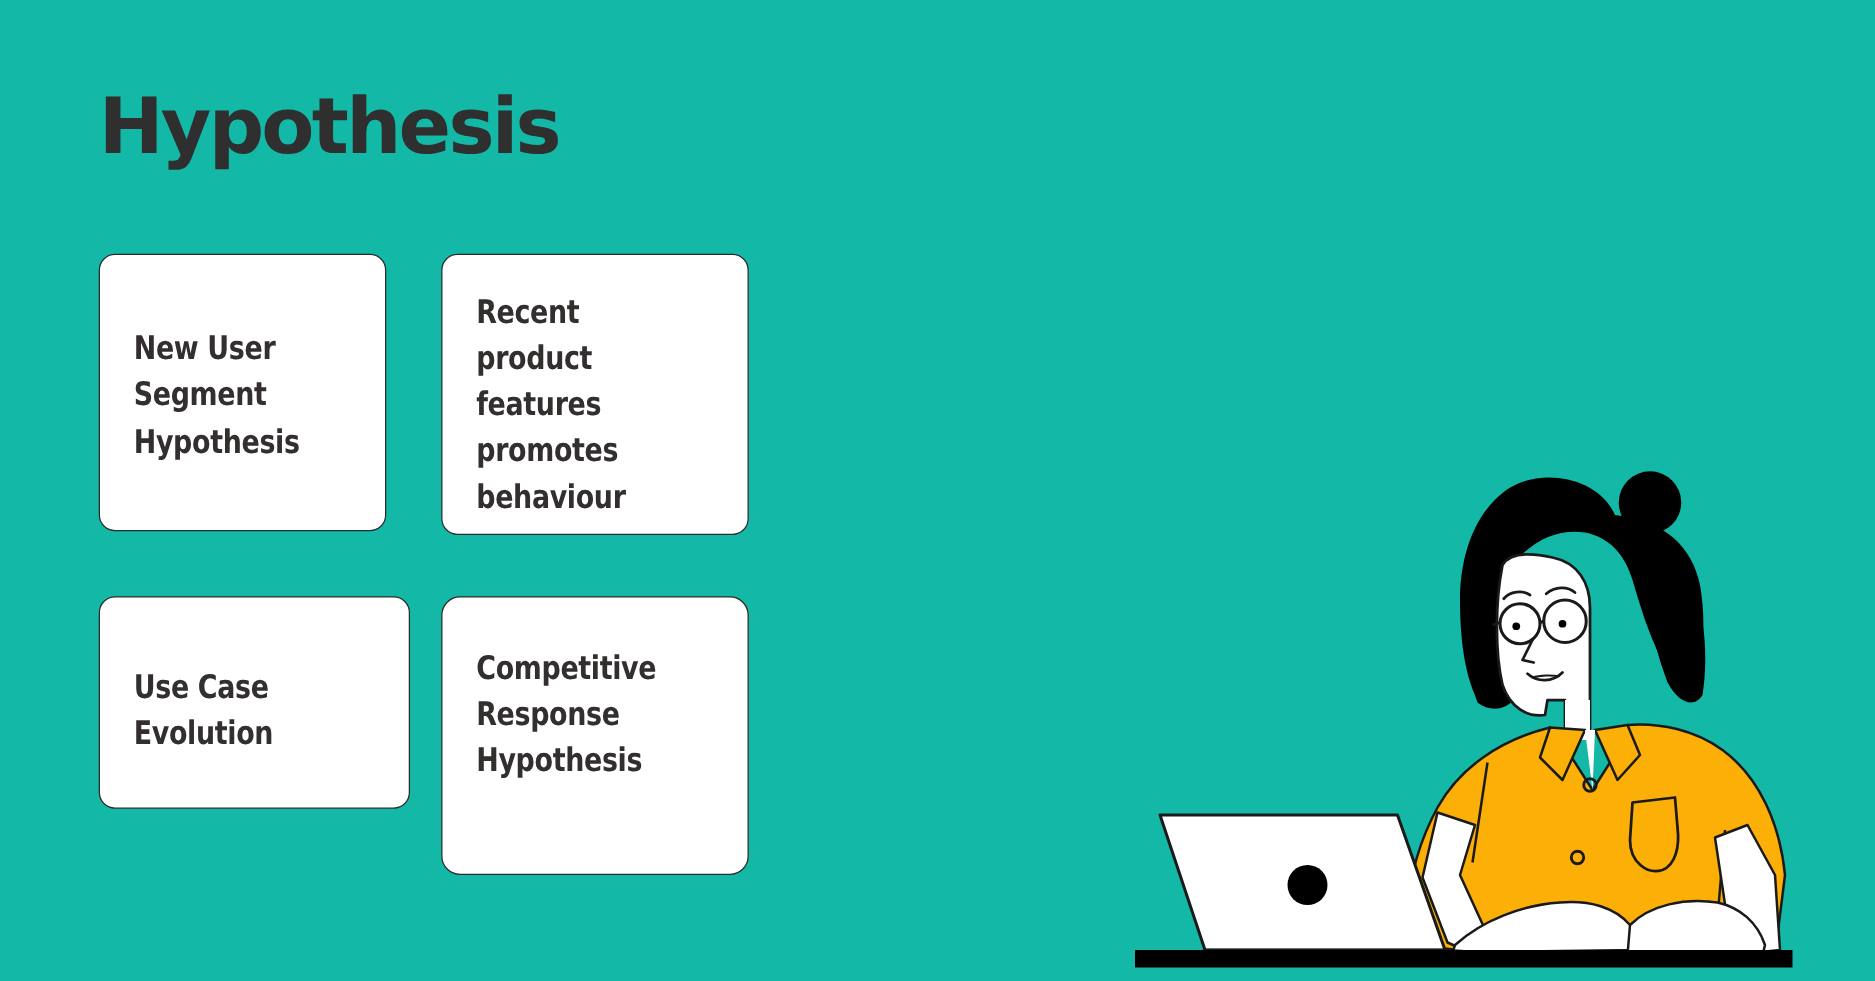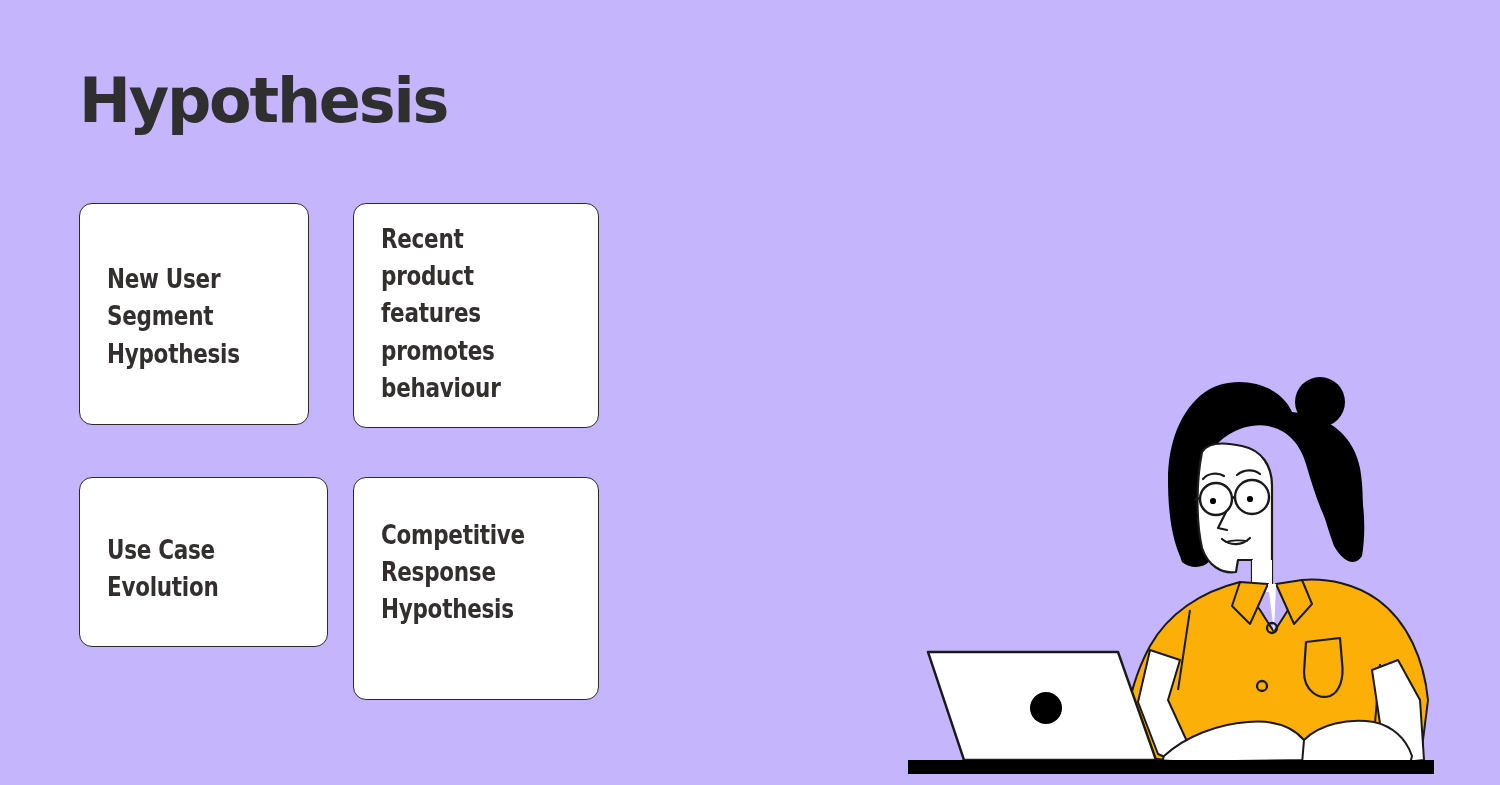--- a/index.html
+++ b/index.html
@@ -14,21 +14,21 @@
     background: #dce8fe;
     font-family: "Liberation Sans", sans-serif;
     position: relative;
   }
 
   #slide {
     position: absolute;
     left: 0; top: 0;
     width: 1500px;
     height: 785px;
-    background: #c4b5fd;
+    background: #14b8a6;
     overflow: hidden;
     text-decoration: underline;
   }
 
   
   #page-title {
     position: absolute;
     left: 79px;
     top: 68px;
     font-family: "DejaVu Sans", sans-serif;
@@ -53,23 +53,23 @@
     position: absolute;
     background: #ffffff;
     border: 1.6px solid #2b2b2b;
     border-radius: 13px;
     padding: 26px 26px 20px 27px;
     display: flex;
     flex-direction: column;
   }
 
   .card-0 { left: 0px;   top: 0px;   width: 230px; height: 222px; justify-content: center; }
-  .card-1 { left: 274px; top: 0px;   width: 246px; height: 225px; justify-content: flex-end; padding-top: 38px; }
+  .card-1 { left: 274px; top: 0px;   width: 246px; height: 225px; justify-content: center; padding-top: 38px; }
   .card-2 { left: 0px;   top: 274px; width: 249px; height: 170px; justify-content: flex-start; padding-top: 54px; }
-  .card-3 { left: 274px; top: 274px; width: 246px; height: 223px; justify-content: flex-start; padding-top: 39px; }
+  .card-3 { left: 274px; top: 274px; width: 246px; height: 223px; justify-content: flex-start; padding-top: 39px; border-radius: 15px; }
 
   .card-label {
     font-family: "DejaVu Sans Condensed", "DejaVu Sans", sans-serif;
     font-size: 26px;
     font-weight: bold;
     color: #332f2f;
     line-height: 1.43;
     letter-spacing: -0.3px;
     white-space: pre-line;
     transform: scaleX(0.92);

